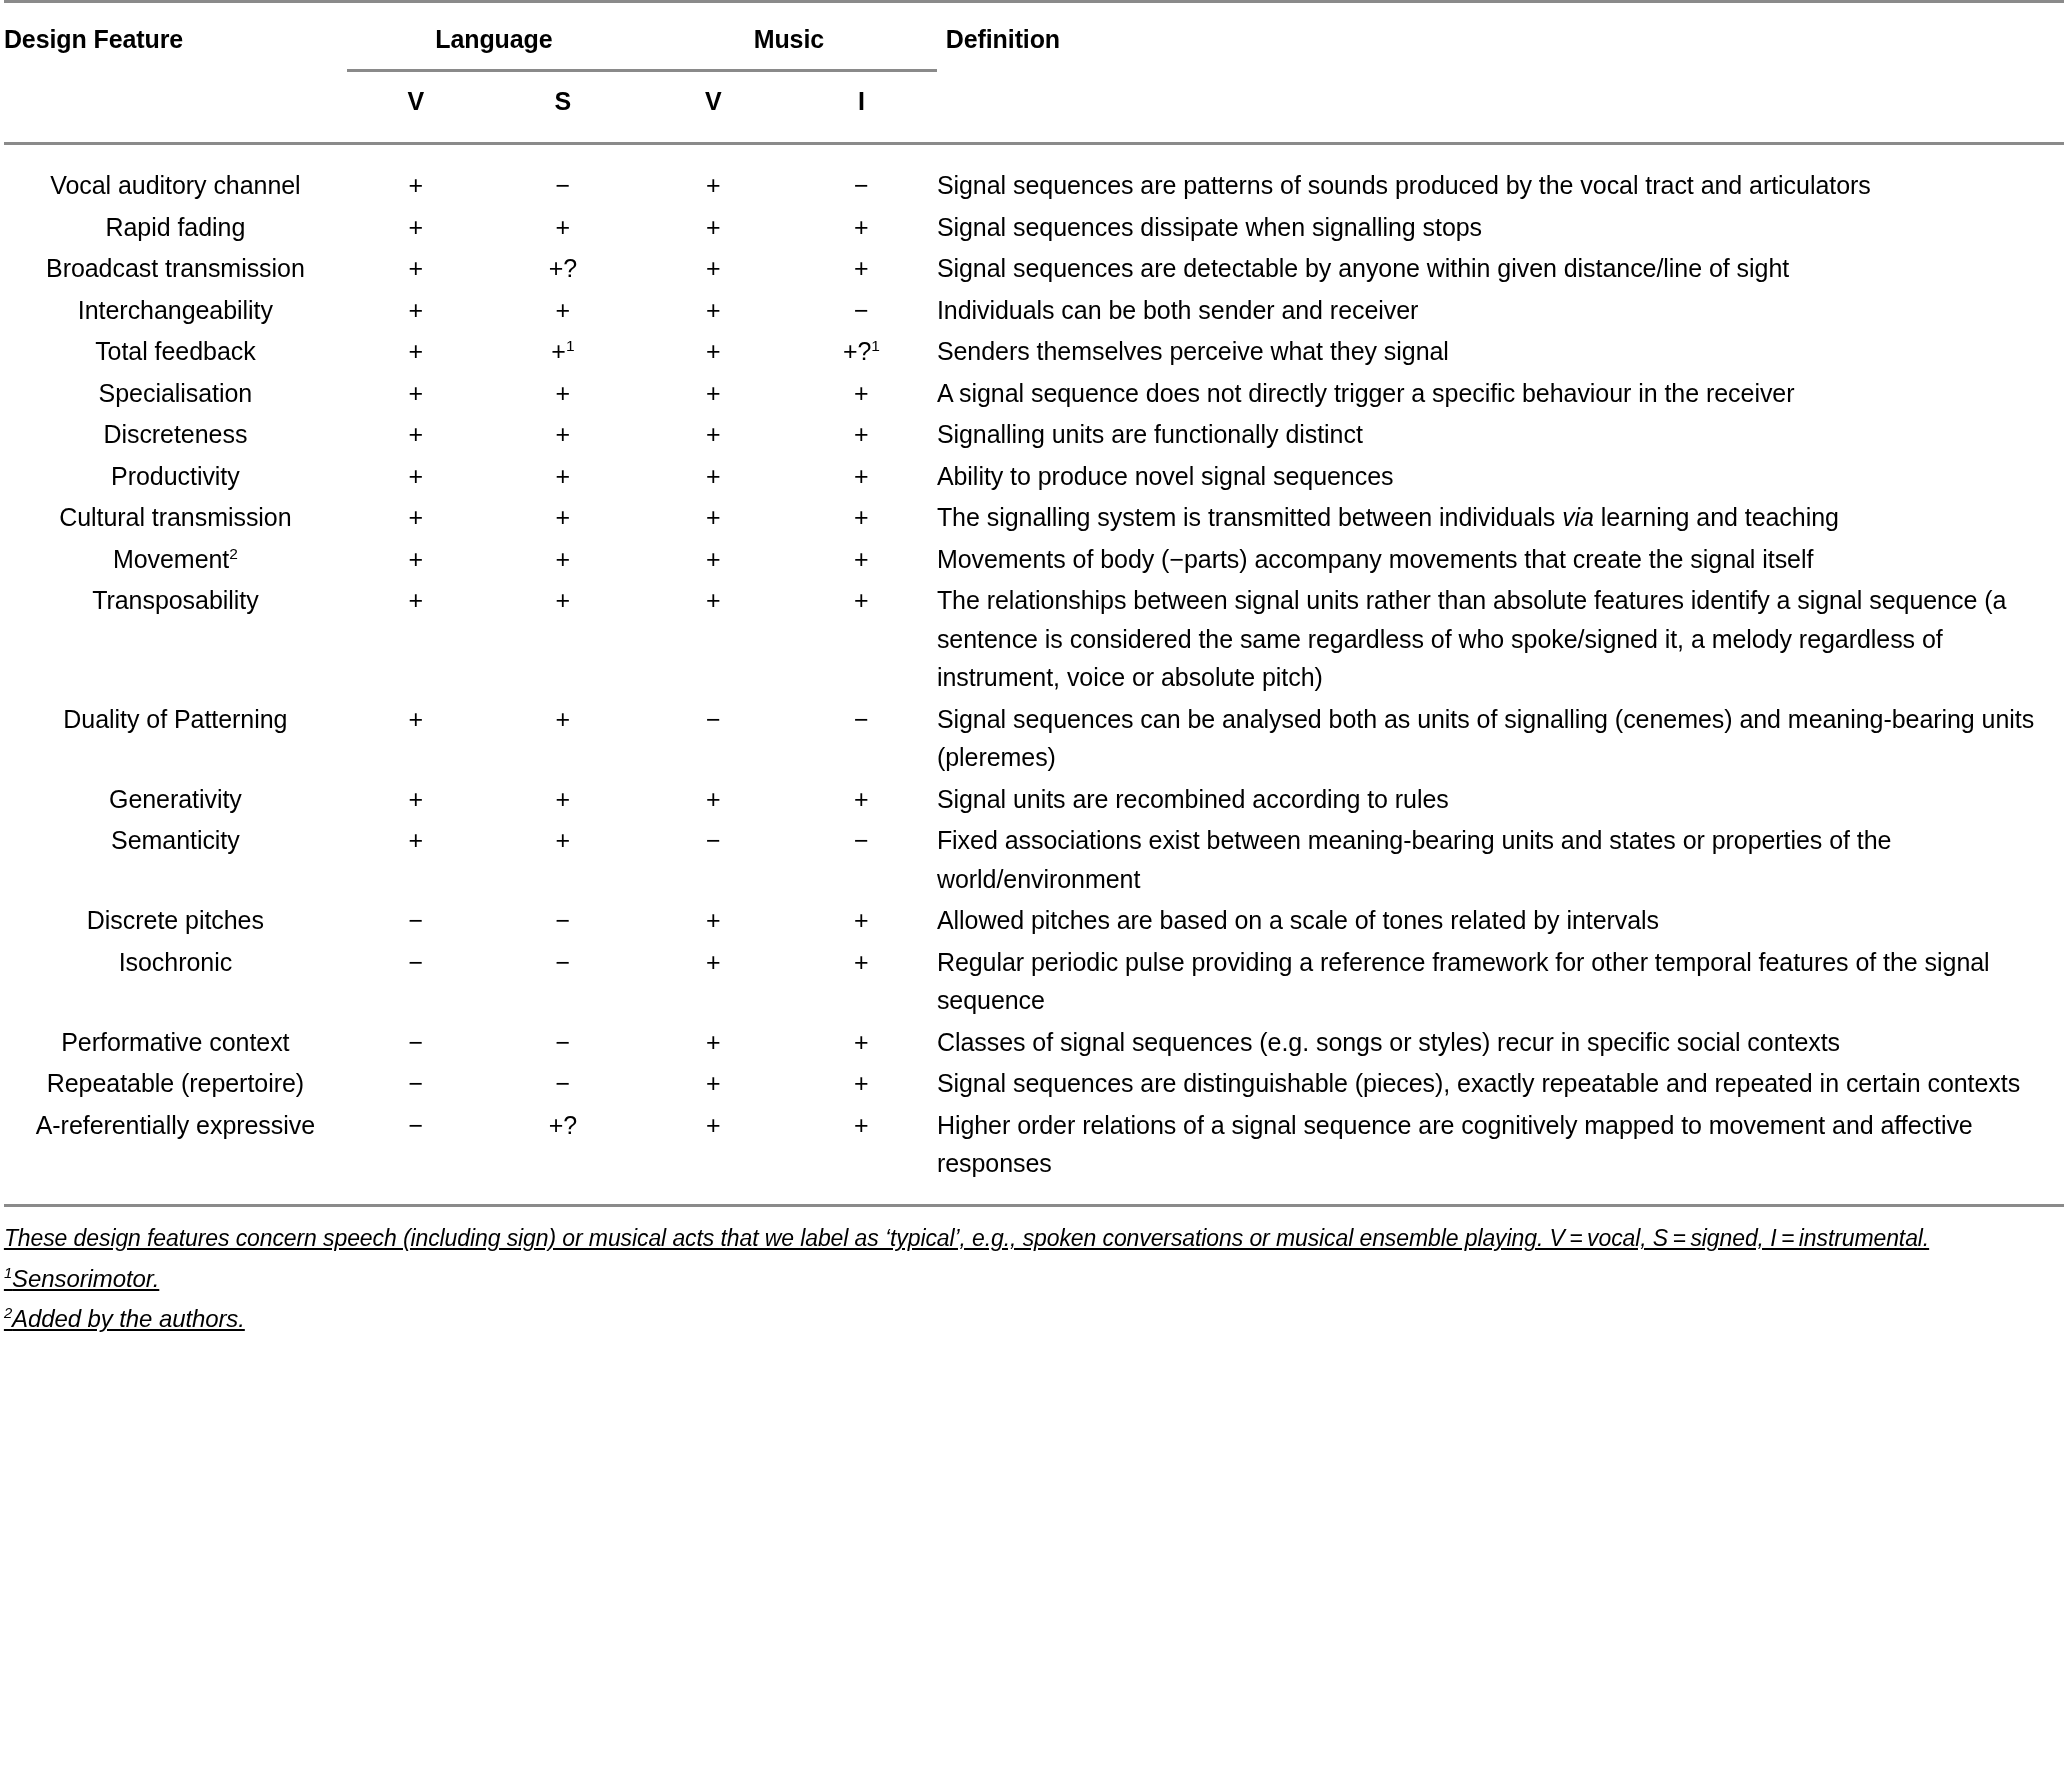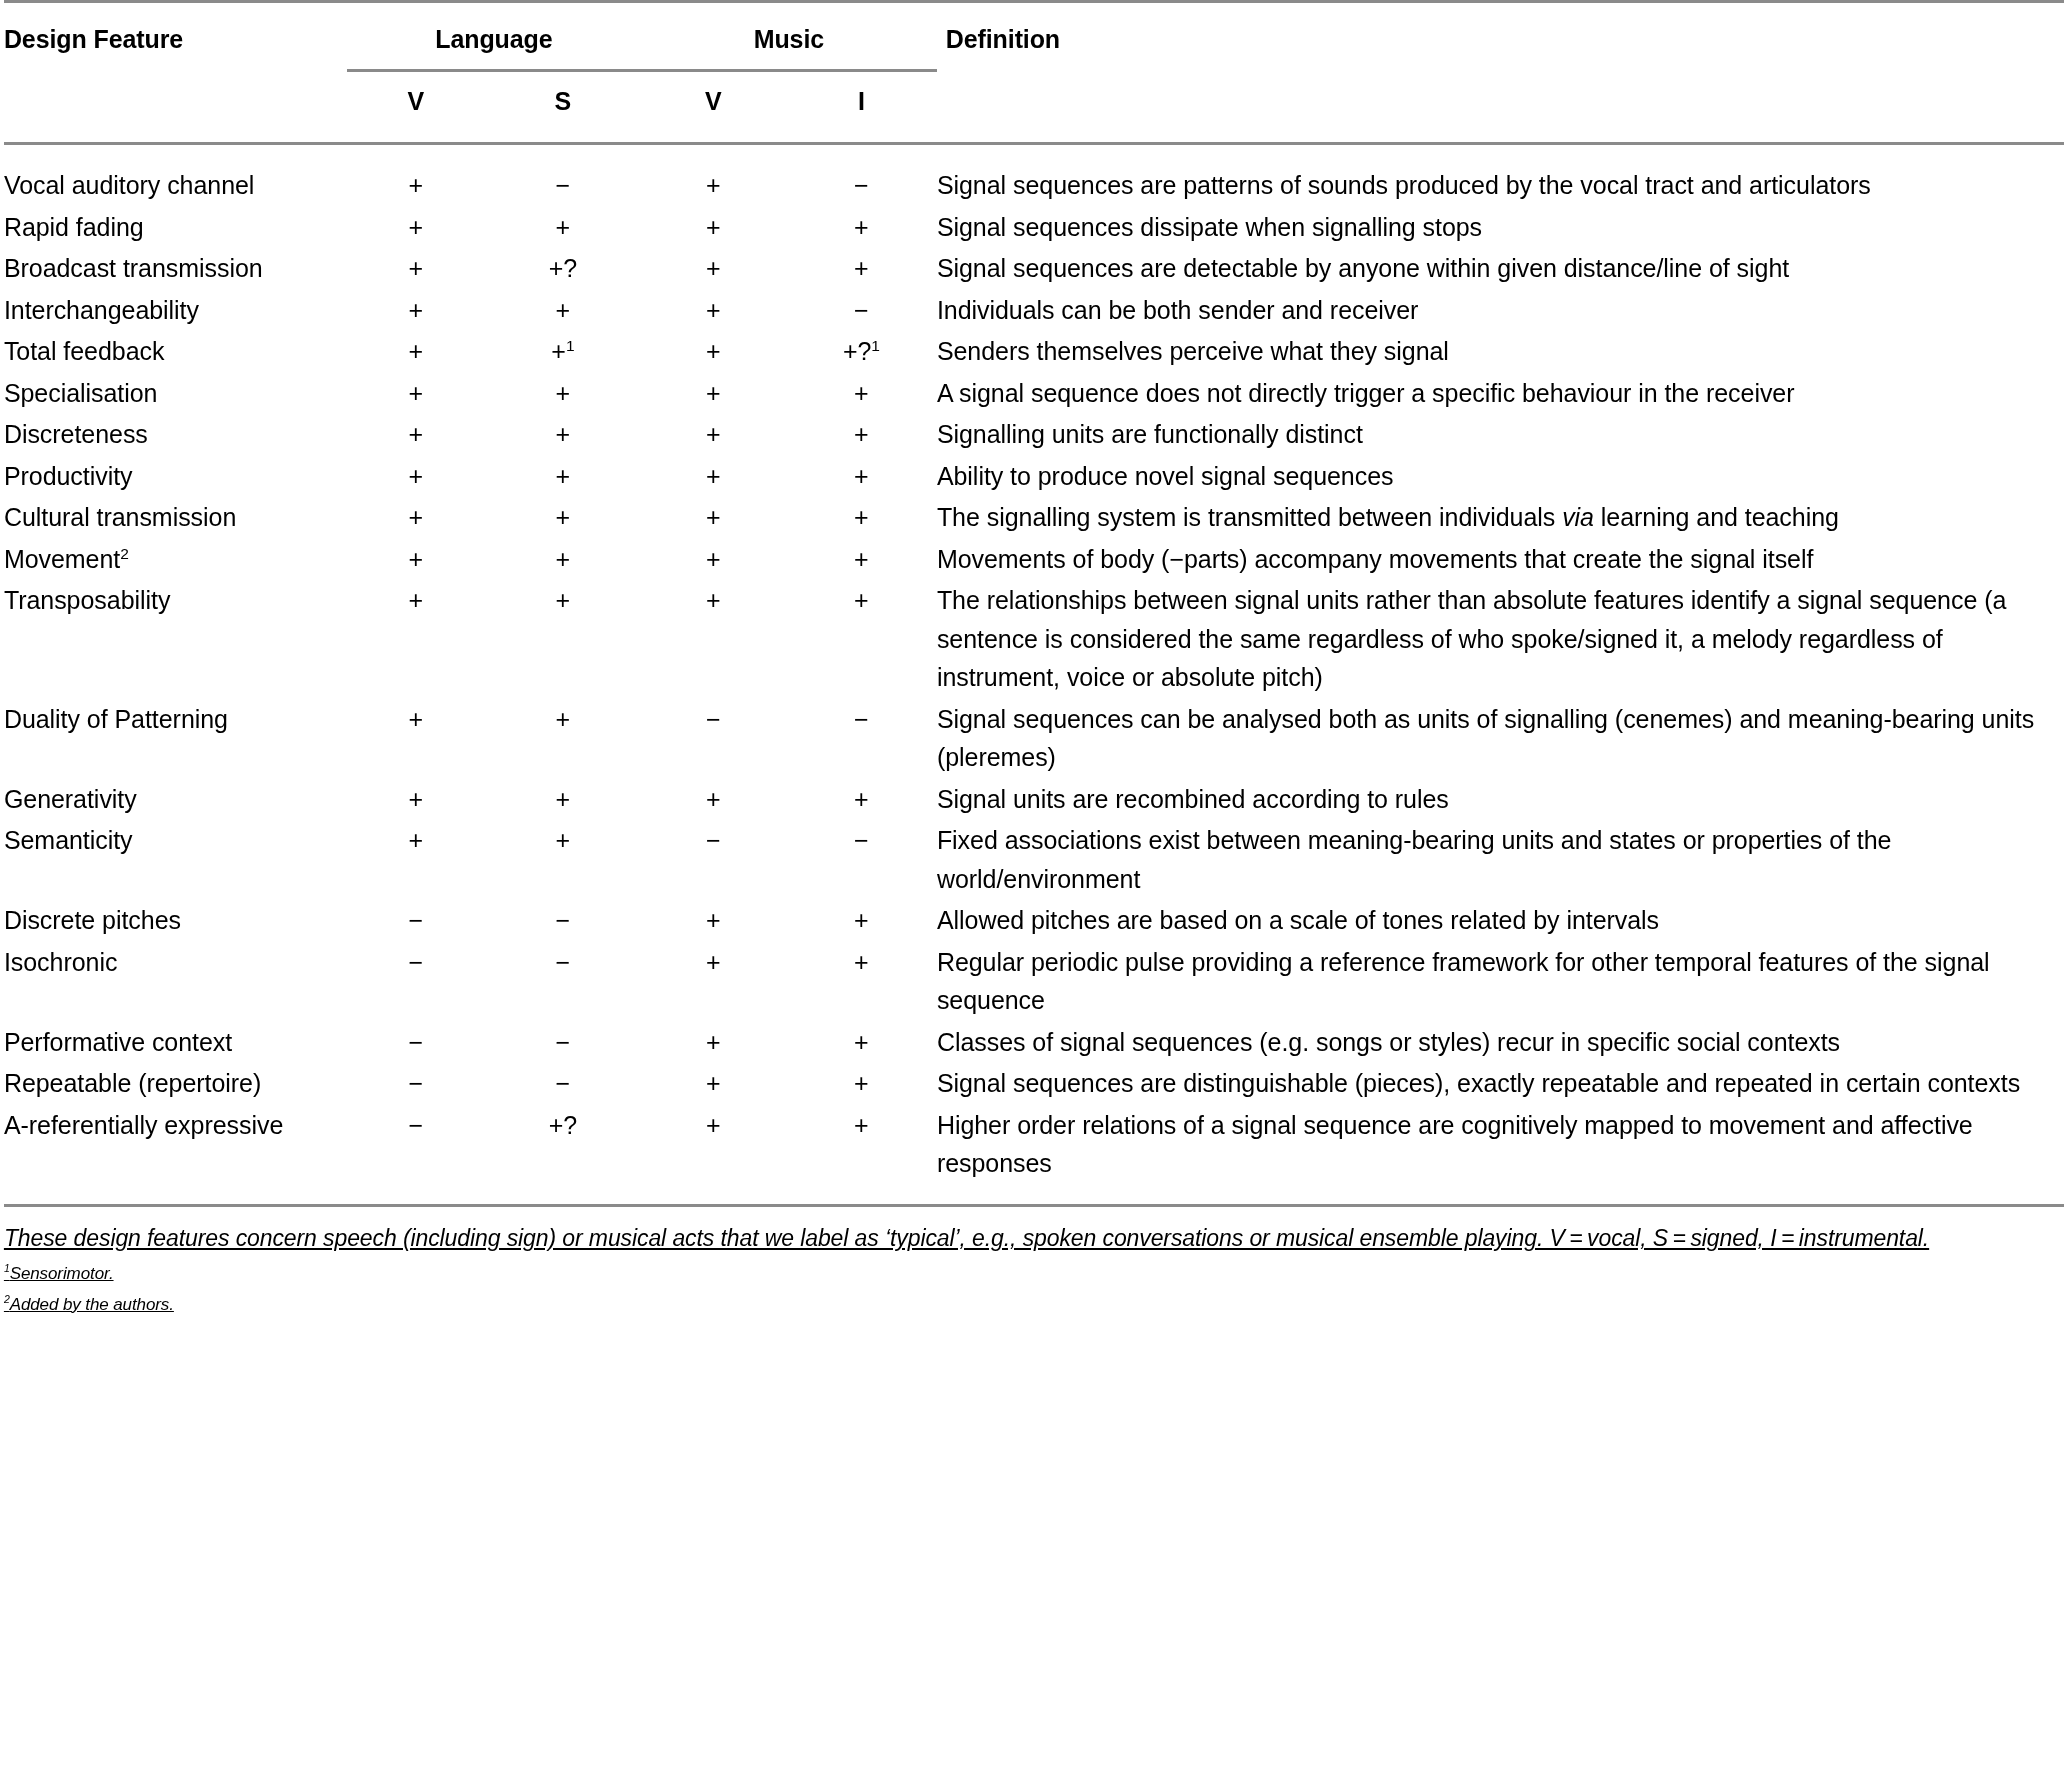--- a/index.html
+++ b/index.html
@@ -86,21 +86,21 @@
     font-size: 25px;
     line-height: 1.54;
     vertical-align: top;
     padding: 0 0 3px 0;
     letter-spacing: -0.05px;
   }
   tbody.body-rows tr:first-child td {
     padding-top: 21.7px;
   }
   td.feature {
-    text-align: left;
+    text-align: center;
     padding-right: 5.9px;
   }
   td.mark {
     text-align: center;
   }
   td.definition {
     text-align: left;
     padding-left: 8.9px;
     padding-right: 3.9px;
   }
@@ -121,21 +121,21 @@
     text-decoration: underline;
   }
   .footnotes p {
     margin: 0 0 8.9px 0;
     font-size: 23px;
     font-style: italic;
     line-height: 1.32;
     letter-spacing: -0.1px;
   }
   .footnotes p.fn-sub {
-    font-size: 17px;
+    font-size: 24px;
   }
 </style>
 </head>
 <body>
 
 <div class="page">
   <table class="design-table">
     <colgroup>
       <col class="c-feature">
       <col class="c-lv">

